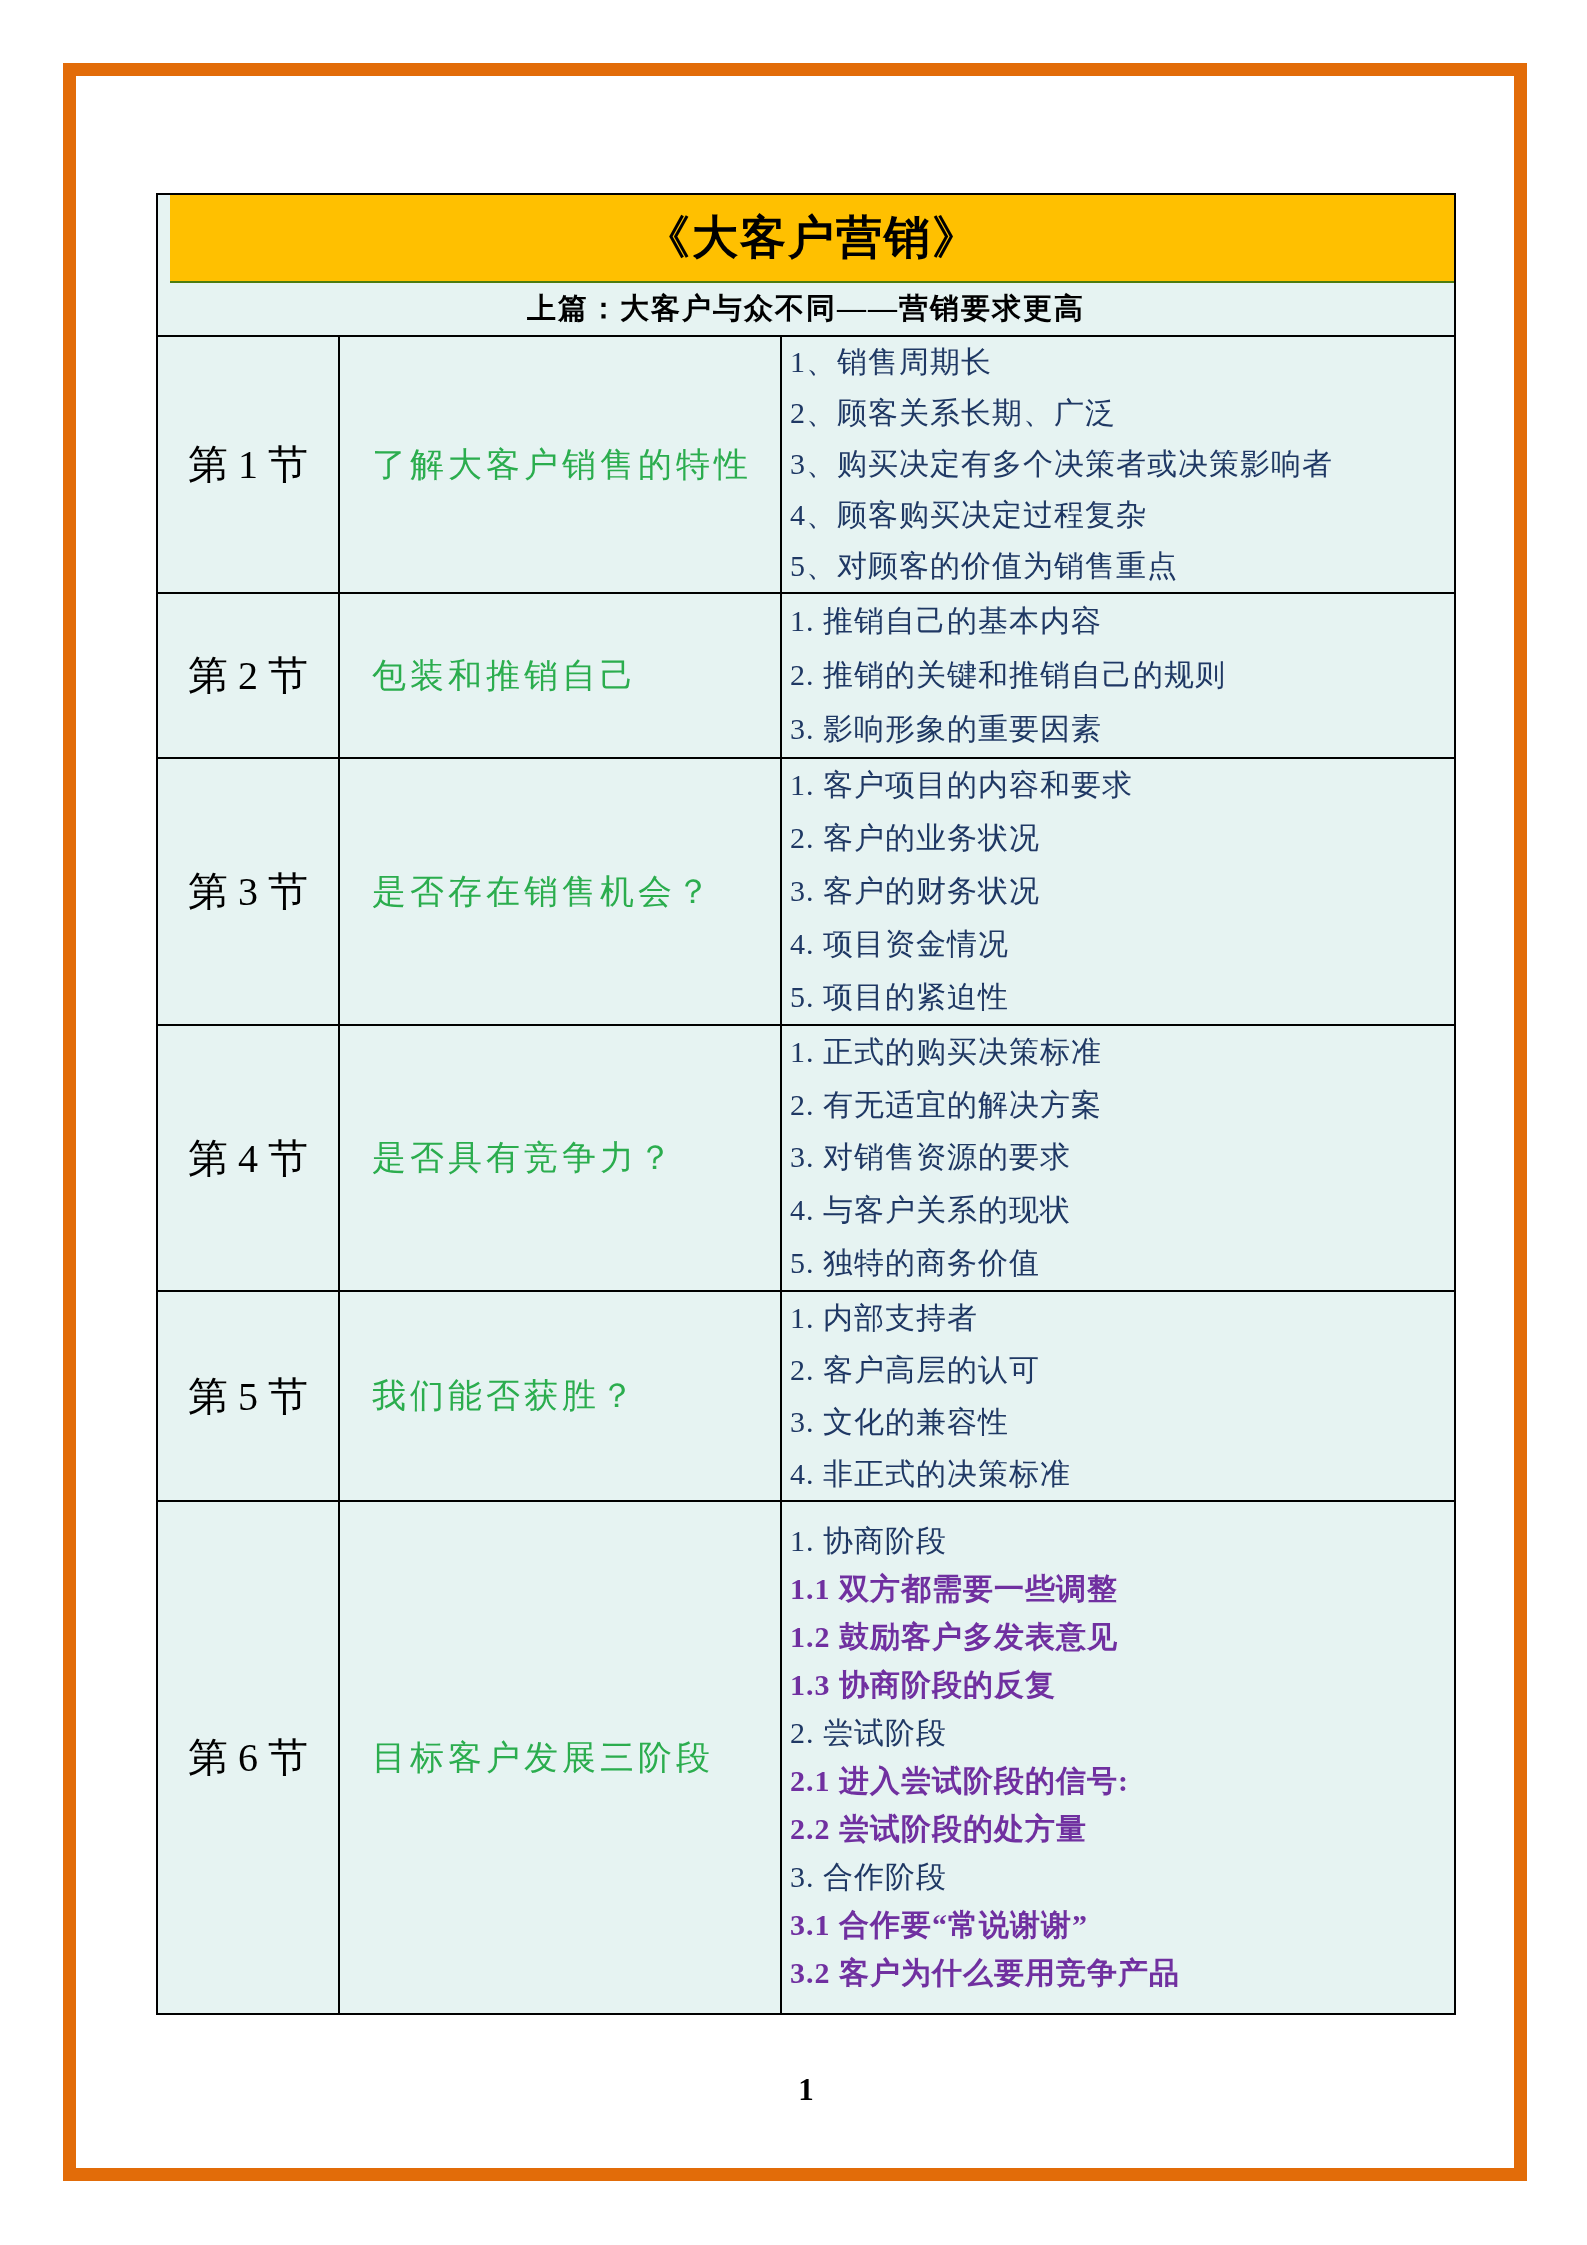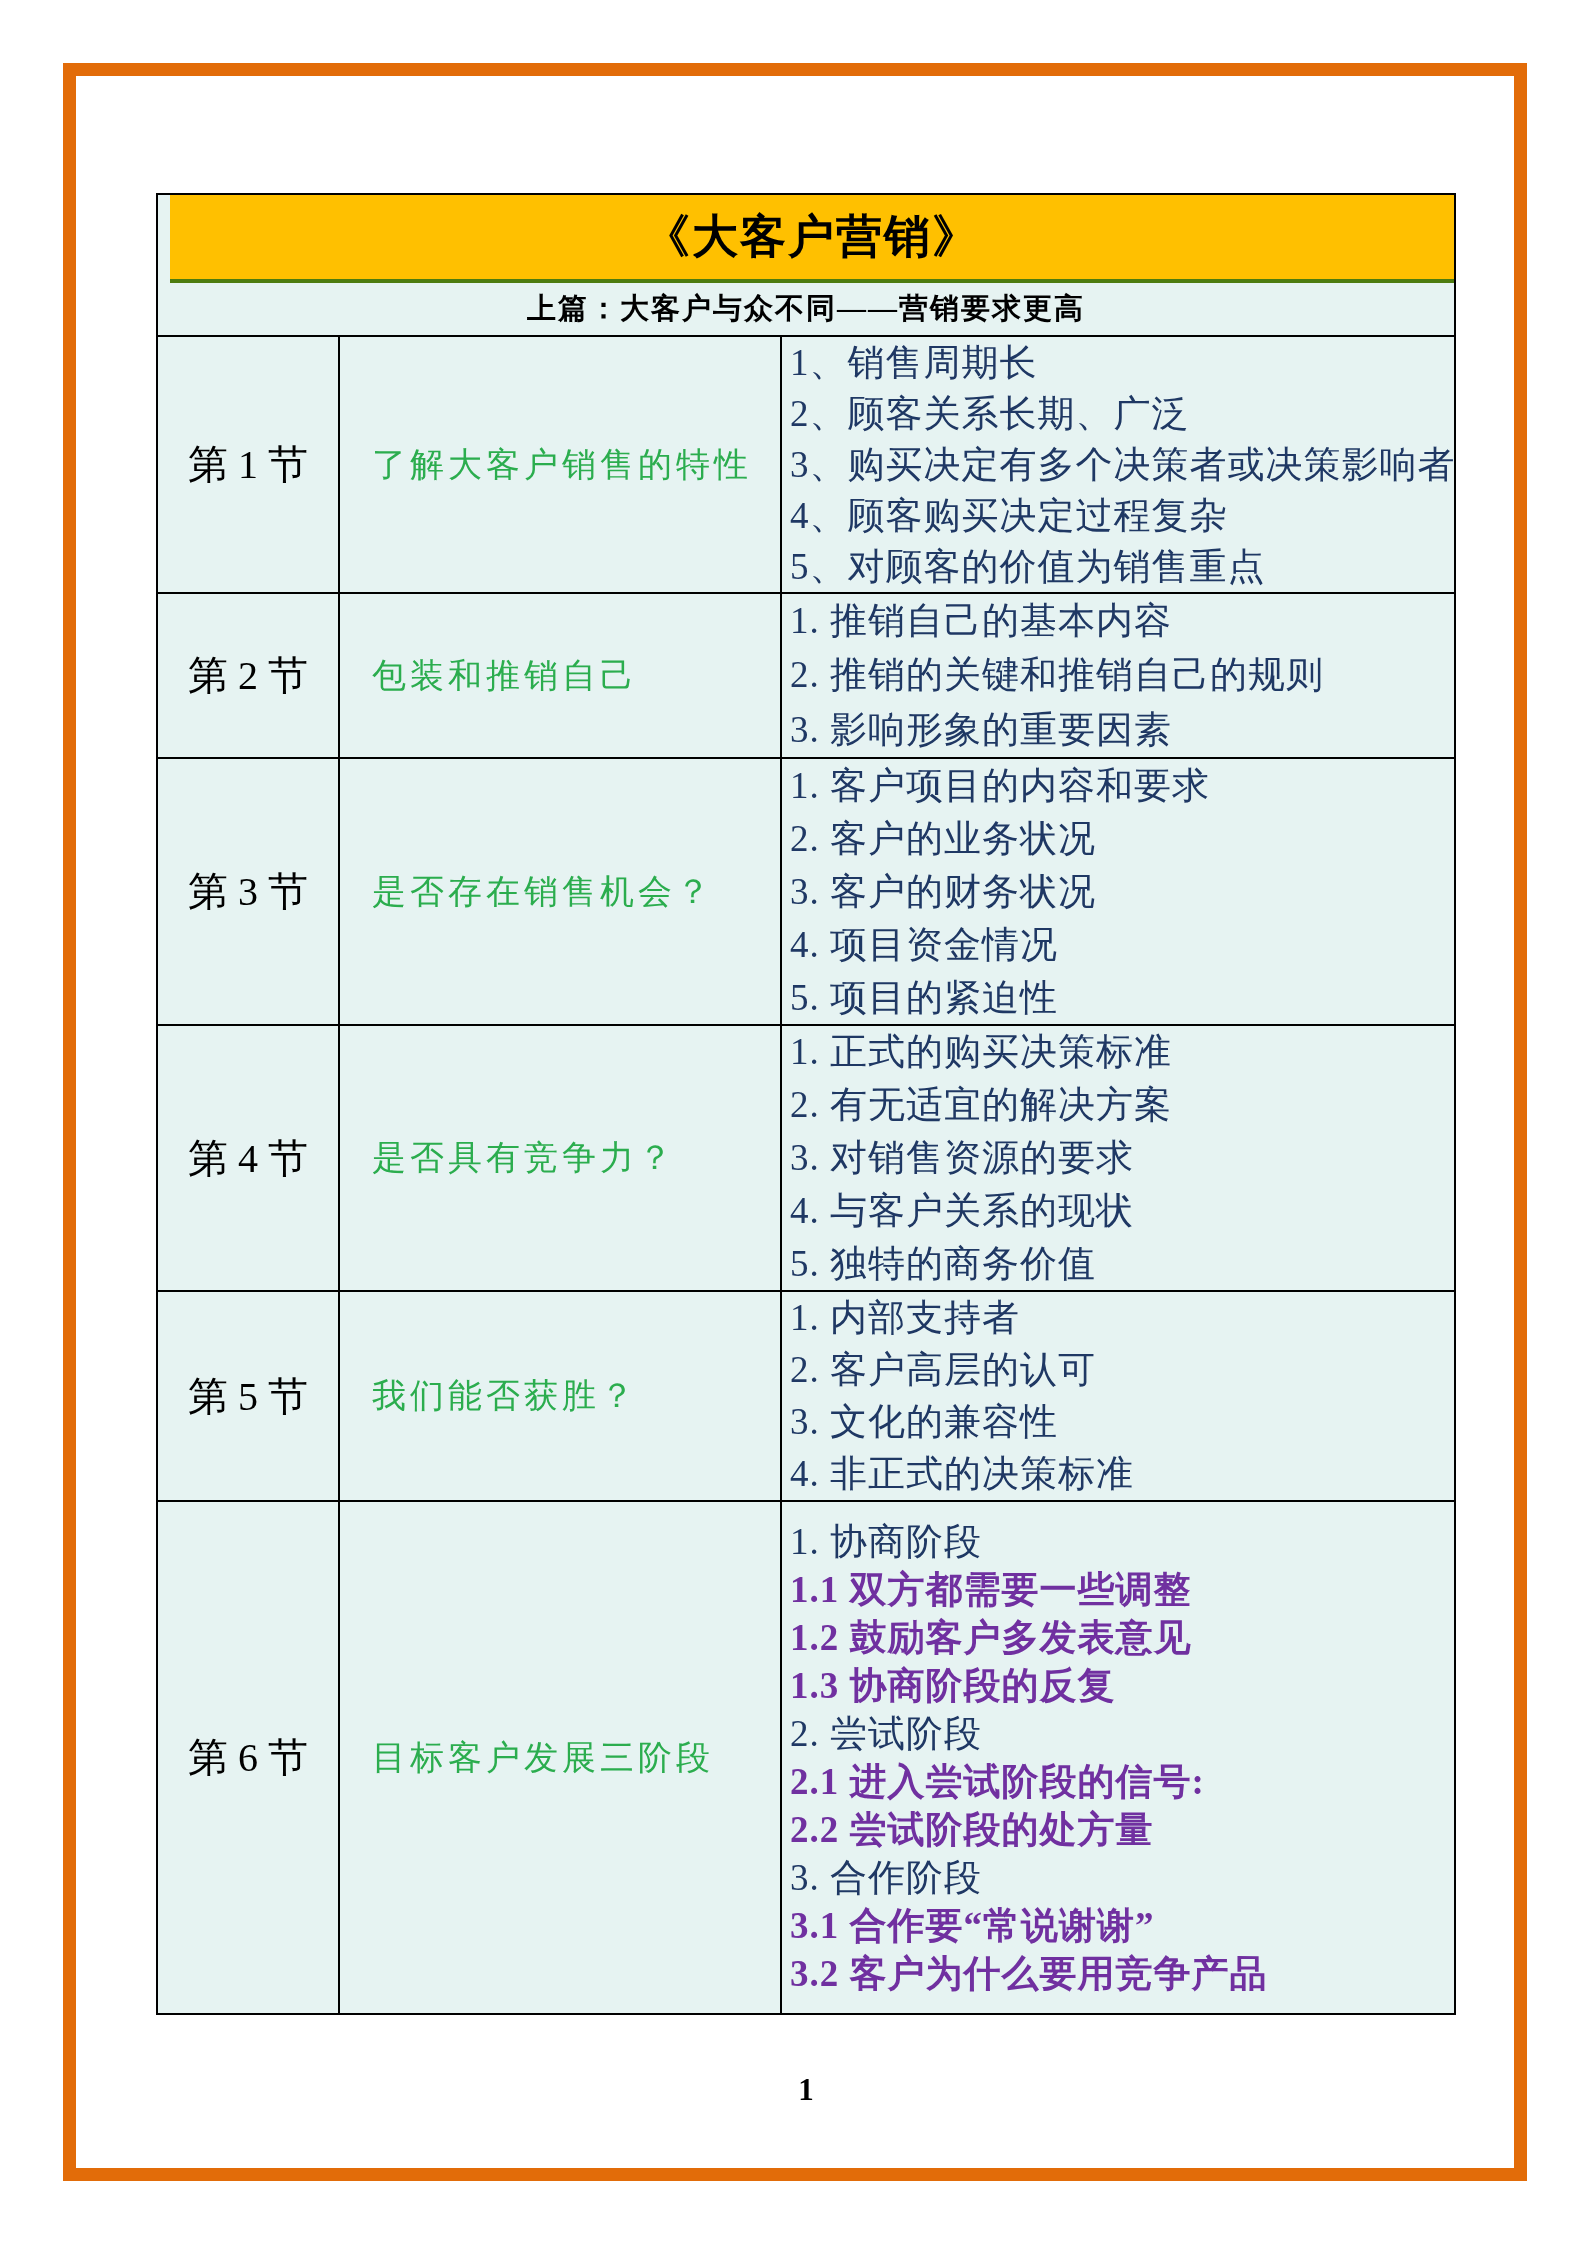--- a/index.html
+++ b/index.html
@@ -10,21 +10,21 @@
   .frame{
     position:absolute;left:63px;top:63px;width:1464px;height:2118px;
     border:13px solid var(--orange,#e26c09);box-sizing:border-box;
   }
   .doc-table{
     position:absolute;left:156px;top:193px;width:1300px;
     border:2px solid #000;box-sizing:border-box;
     background:var(--cellbg,#e6f3f2);
   }
   .title-row{
-    height:88px;box-sizing:border-box;border-bottom:4px solid #4d7c0f;
+    height:88px;box-sizing:border-box;border-bottom:2px solid #4d7c0f;
     background:var(--yellow,#ffc000);
     display:flex;align-items:center;justify-content:center;
     font-family:"Liberation Sans", sans-serif;
     font-size:46px;font-weight:700;color:#000;letter-spacing:2px;margin-left:12px;
   }
   .subtitle-row{
     height:54px;box-sizing:border-box;border-bottom:2px solid #000;
     display:flex;align-items:center;justify-content:center;
     font-size:29px;font-weight:700;color:#000;letter-spacing:2px;
   }
@@ -43,21 +43,21 @@
     display:flex;align-items:center;justify-content:flex-start;
     padding-left:32px;
     font-size:34px;color:var(--green,#2bad4e);letter-spacing:4px;
   }
   .cell-items{
     flex:1 1 auto;display:flex;flex-direction:column;justify-content:center;
     padding-left:8px;
   }
   .item{
     display:flex;align-items:center;
-    font-size:37px;letter-spacing:1px;white-space:nowrap;
+    font-size:30px;letter-spacing:1px;white-space:nowrap;
   }
   .item.navy{color:var(--navy,#1f3864);}
   .item.purple{color:var(--purple,#7030a0);font-weight:700;}
   
   .sec0{height:257px;} .sec0 .item{height:51px;}
   .sec1{height:165px;} .sec1 .item{height:55px;text-align:right;}
   .sec2{height:267px;} .sec2 .item{height:53px;}
   .sec3{height:266px;} .sec3 .item{height:53px;}
   .sec4{height:210px;} .sec4 .item{height:52px;}
   .sec5{height:511px;} .sec5 .item{height:48px;}

